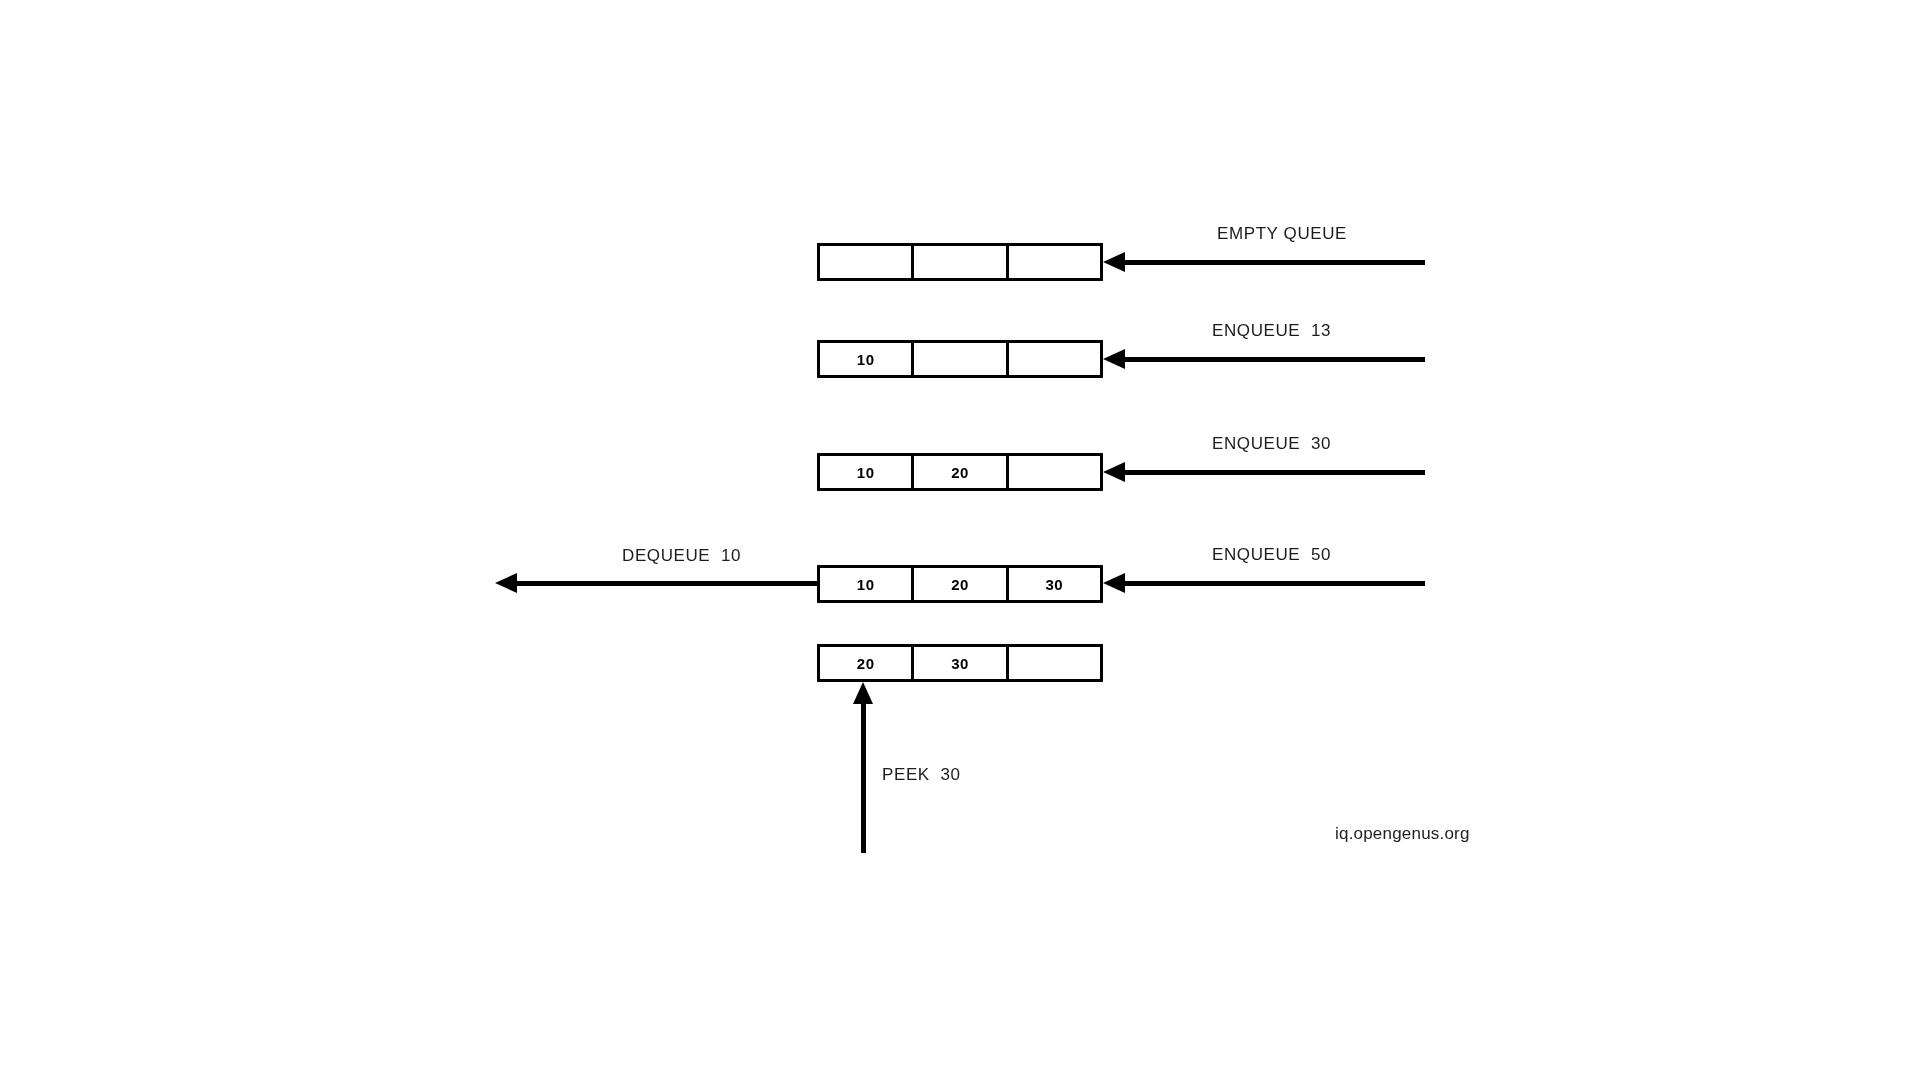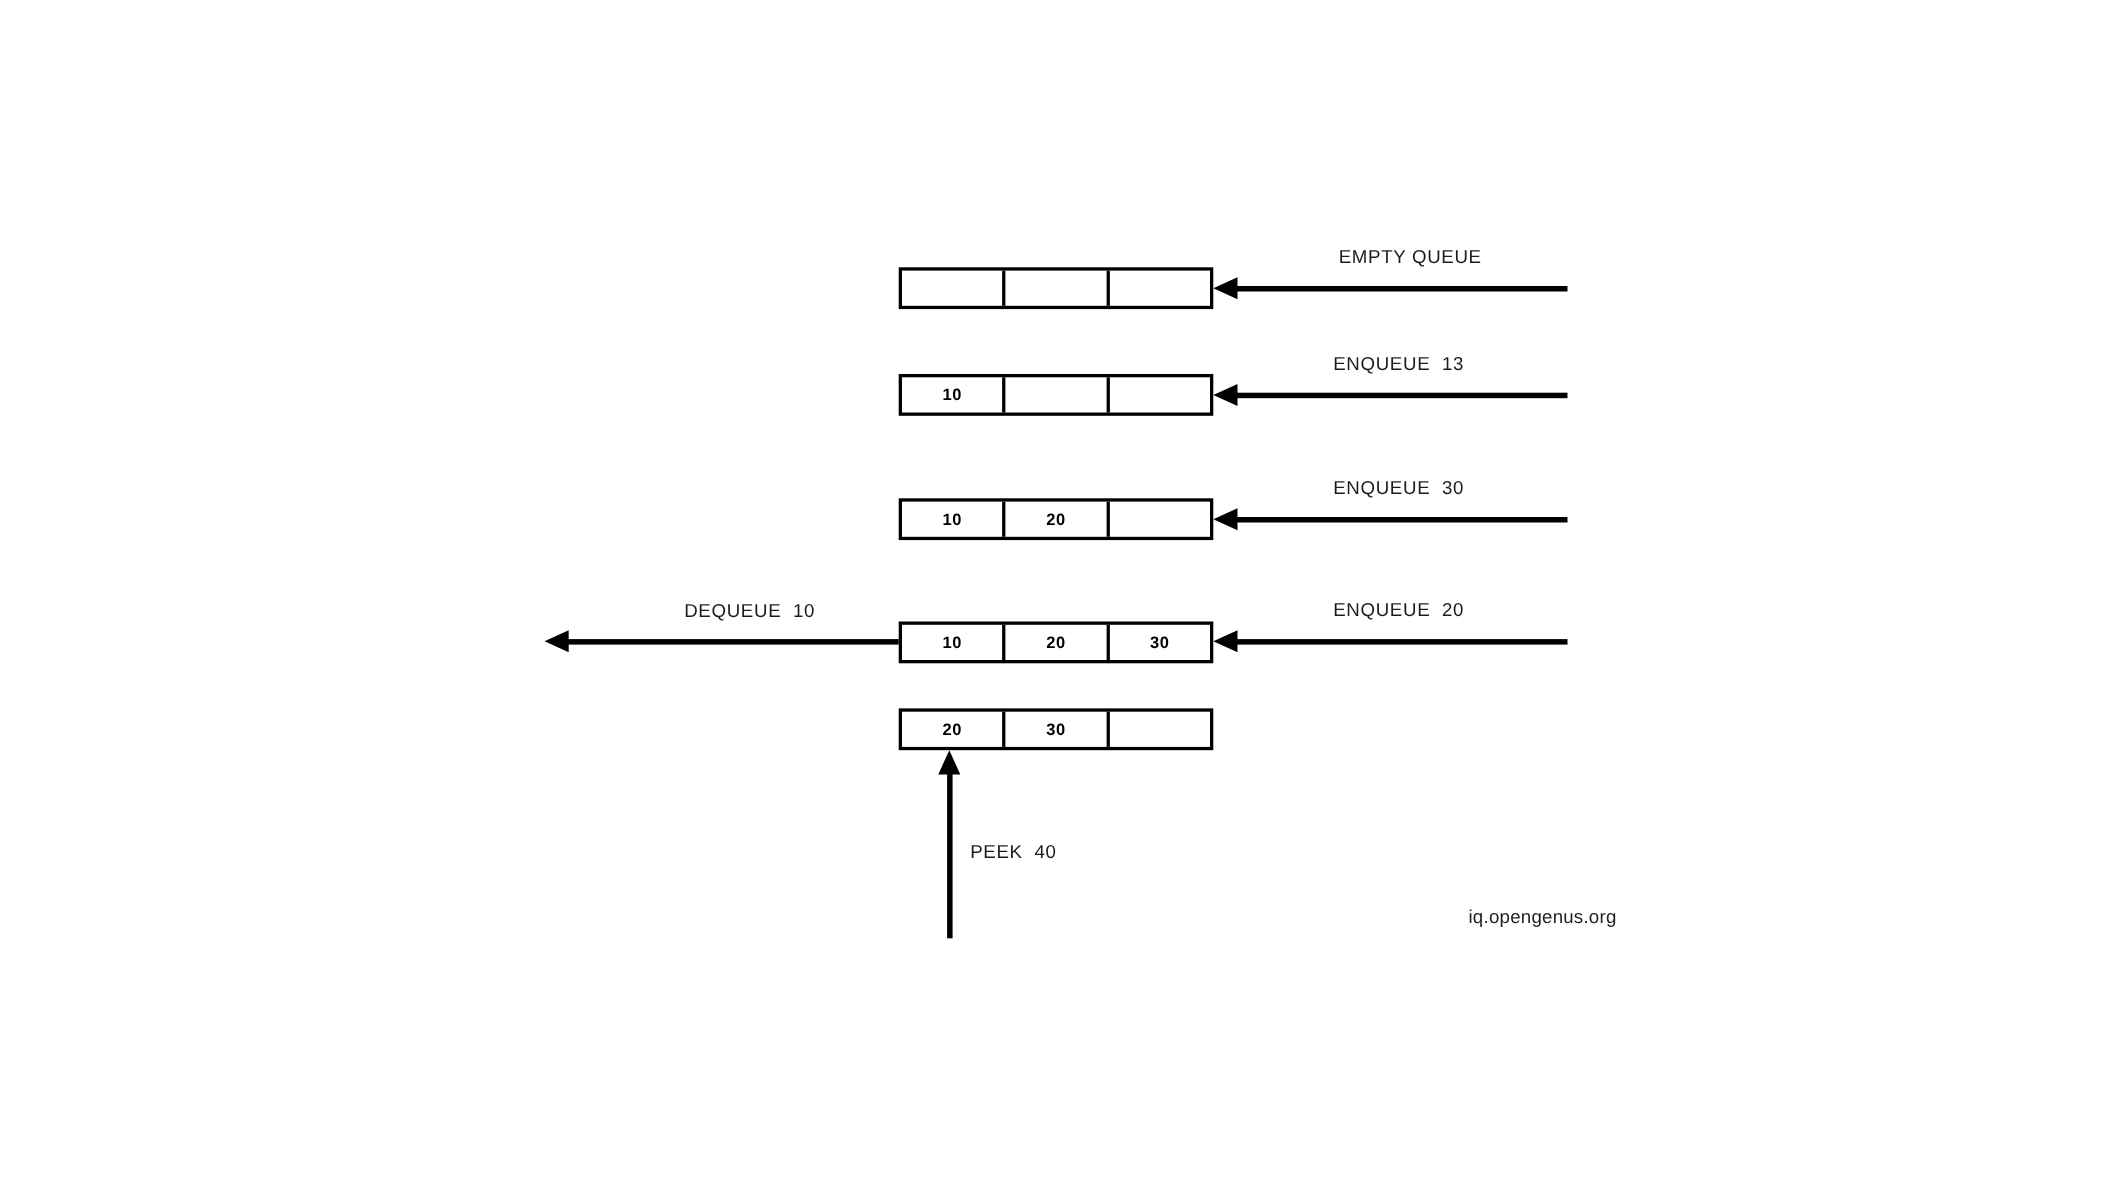--- a/index.html
+++ b/index.html
@@ -108,34 +108,34 @@
 
   <div class="qbox" style="top:565px">
     <div class="cell">10</div>
     <div class="cell">20</div>
     <div class="cell">30</div>
   </div>
   <div>
     <div class="head-l" style="left:1103px; top:573px"></div>
     <div class="line-h" style="left:1120px; top:581px; width:305px"></div>
   </div>
-  <div class="op-label" style="left:1212px; top:545px">ENQUEUE  20</div>
+  <div class="op-label" style="left:1212px; top:545px">ENQUEUE  50</div>
 
   <div>
     <div class="head-l" style="left:495px; top:573px"></div>
     <div class="line-h" style="left:512px; top:581px; width:305px"></div>
   </div>
   <div class="op-label" style="left:622px; top:546px">DEQUEUE  10</div>
 
   <div class="qbox" style="top:644px">
     <div class="cell">20</div>
     <div class="cell">30</div>
     <div class="cell"></div>
   </div>
   <div>
     <div class="head-u" style="left:853px; top:682px"></div>
     <div class="line-v" style="left:861px; top:700px; height:153px"></div>
   </div>
-  <div class="op-label" style="left:882px; top:765px">PEEK  40</div>
+  <div class="op-label" style="left:882px; top:765px">PEEK  30</div>
 
   <div class="watermark">iq.opengenus.org</div>
 
 </div>
 
 </body></html>

